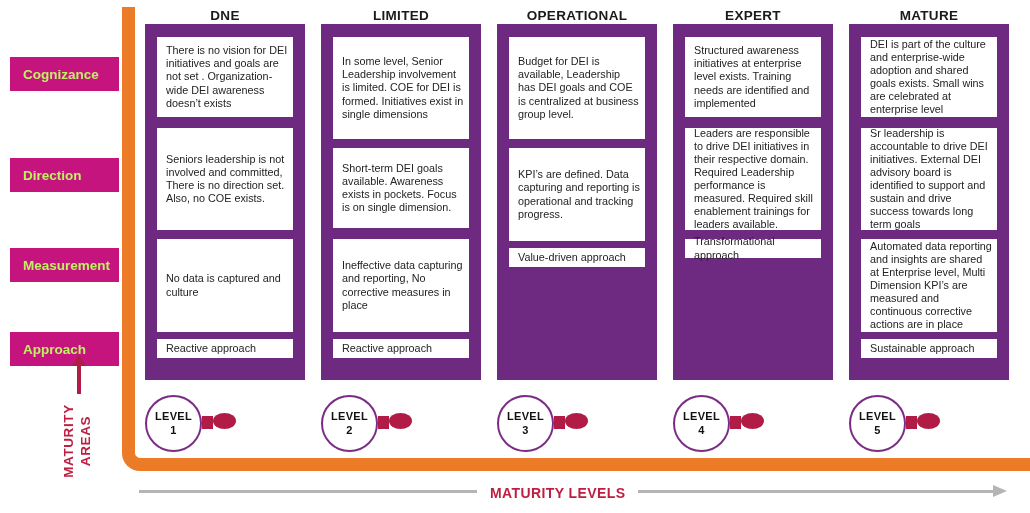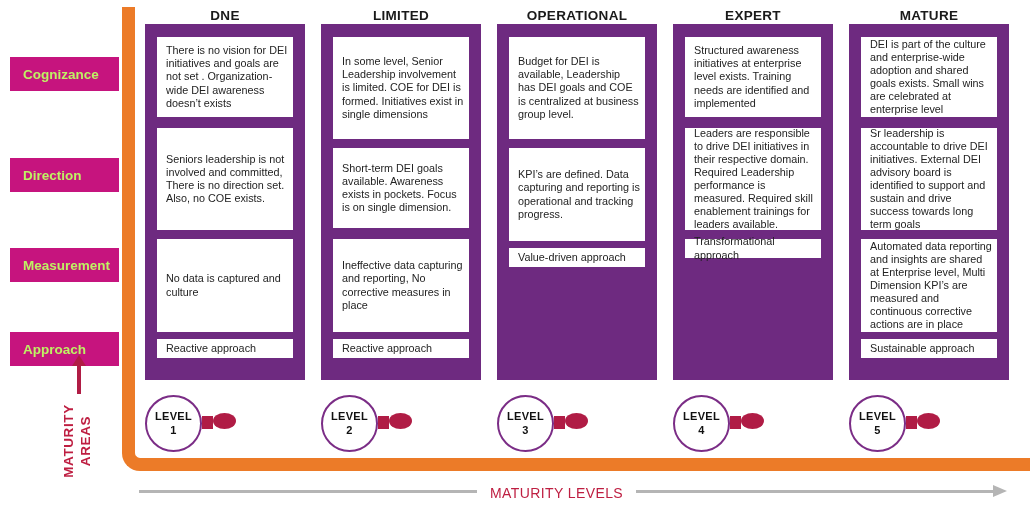--- a/index.html
+++ b/index.html
@@ -44,21 +44,21 @@
                 line-height:1.25; letter-spacing:.3px;}
   .level-stem{width:11px; height:13px; background:var(--crimson); margin-top:-2px;}
   .level-dot{width:23px; height:16px; background:var(--crimson); border-radius:50%; margin-top:-5px;}
 
   
   .x-arrow{position:absolute; left:139px; top:490px; width:854px; border-top:3px solid var(--axis_gray);}
   .x-arrow .head{position:absolute; right:-14px; top:-8px; width:0; height:0;
                  border-left:14px solid var(--axis_gray);
                  border-top:6.5px solid transparent; border-bottom:6.5px solid transparent;}
   .x-label{position:absolute; left:477px; top:483px; height:19px; background:#fff; padding:0 13px;
-           font-size:14px; font-weight:normal; color:var(--red_text); letter-spacing:.4px;
+           font-size:14px; font-weight:bold; color:var(--red_text); letter-spacing:.4px;
            display:flex; align-items:center;}
 
   
   .up-arrow-shaft{position:absolute; left:77px; top:365px; width:4px; height:29px; background:var(--crimson);}
   .up-arrow-head{position:absolute; left:72px; top:355px; width:0; height:0;
                  border-left:7px solid transparent; border-right:7px solid transparent;
                  border-bottom:11px solid var(--crimson);}
   .y-label{position:absolute; left:37px; top:399px; width:82px; height:84px; transform:rotate(-90deg);
            display:flex; flex-direction:column; align-items:center; justify-content:center;
            font-size:13.5px; font-weight:bold; color:var(--red_text); letter-spacing:.6px;

